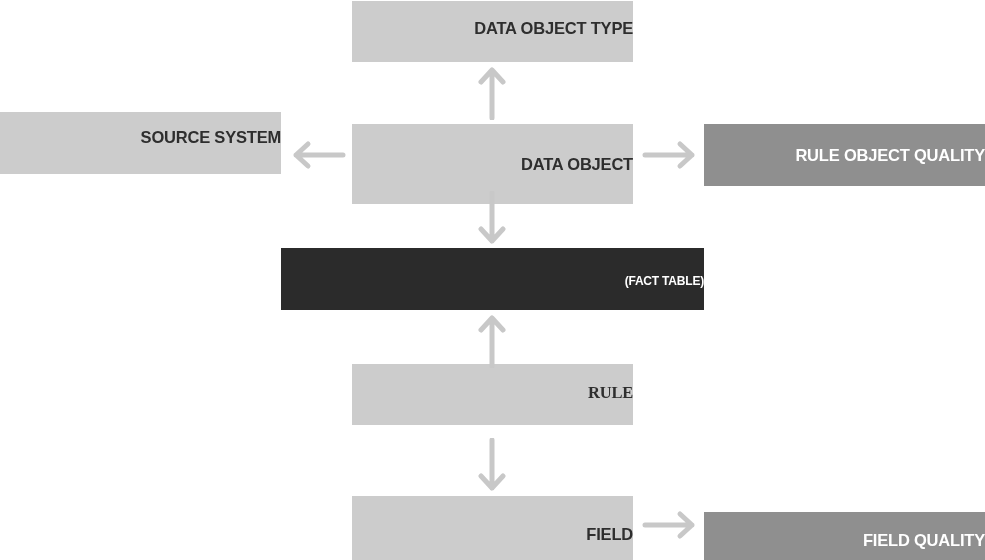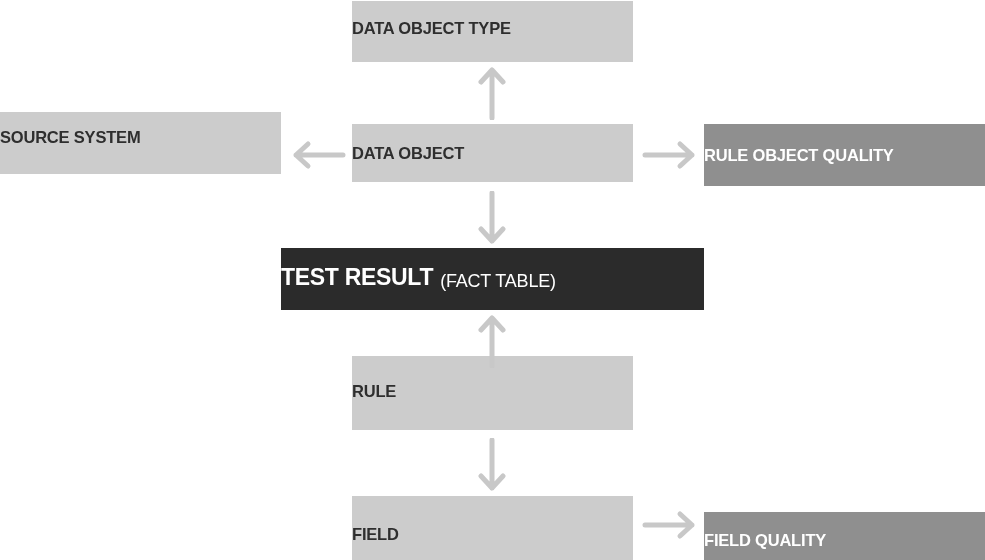--- a/index.html
+++ b/index.html
@@ -3,59 +3,59 @@
   <meta charset="utf-8">
   <style>
     html, body { margin: 0; padding: 0; }
     body {
       width: 985px; height: 560px; position: relative; overflow: hidden;
       background: #ffffff;
       font-family: "Liberation Sans", "DejaVu Sans", sans-serif;
     }
     .box {
       position: absolute;
-      display: flex; align-items: center; justify-content: flex-start;
+      display: flex; align-items: center; justify-content: flex-end;
       box-sizing: border-box;
       font-weight: bold;
       font-size: 16.5px;
       letter-spacing: -0.2px;
+      padding-left: 9px;
     }
     .light { background: #cccccc; color: #2e2e2e; }
     .mid { background: #8f8f8f; color: #ffffff; }
     .dark { background: #2b2b2b; color: #ffffff; }
     .dark .main { font-size: 23px; font-weight: bold; letter-spacing: -0.3px; }
-    .dark .sub { font-size: 18px; font-weight: normal; margin-left: 7px; margin-top: 4px; }
+    .dark .sub { font-size: 12px; font-weight: bold; margin-left: 7px; margin-top: 4px; }
     .arrow { position: absolute; }
     .arrow svg { display: block; }
   </style>
 </head>
 <body>
 
 <div class="box light" style="left:352px; top:1px; width:281px; height:61px;">
   <span style="margin-top:-6px;">DATA OBJECT TYPE</span>
 </div>
 
 <div class="box light" style="left:0px; top:112px; width:281px; height:62px;">
   <span style="margin-top:-12px;">SOURCE SYSTEM</span>
 </div>
 
-<div class="box light" style="left:352px; top:124px; width:281px; height:58px;">
+<div class="box light" style="left:352px; top:124px; width:281px; height:80px;">
   <span style="margin-top:0px;">DATA OBJECT</span>
 </div>
 
 <div class="box mid" style="left:704px; top:124px; width:281px; height:62px;">
   <span style="margin-top:0px;">RULE OBJECT QUALITY</span>
 </div>
 
 <div class="box dark" style="left:281px; top:248px; width:423px; height:62px;">
-  <span class="main" style="margin-top:-4px;">TEST RESULT</span>
   <span class="sub">(FACT TABLE)</span>
 </div>
 
-<div class="box light" style="left:352px; top:356px; width:281px; height:74px;">
+<div class="box light" style="left:352px; top:364px; width:281px; height:61px;font-family:Liberation Serif, serif;">
   <span style="margin-top:-3px;">RULE</span>
 </div>
 
 <div class="box light" style="left:352px; top:496px; width:281px; height:80px;">
   <span style="margin-top:-3px;">FIELD</span>
 </div>
 
 <div class="box mid" style="left:704px; top:512px; width:281px; height:62px;">
   <span style="margin-top:-6px;">FIELD QUALITY</span>
 </div>

